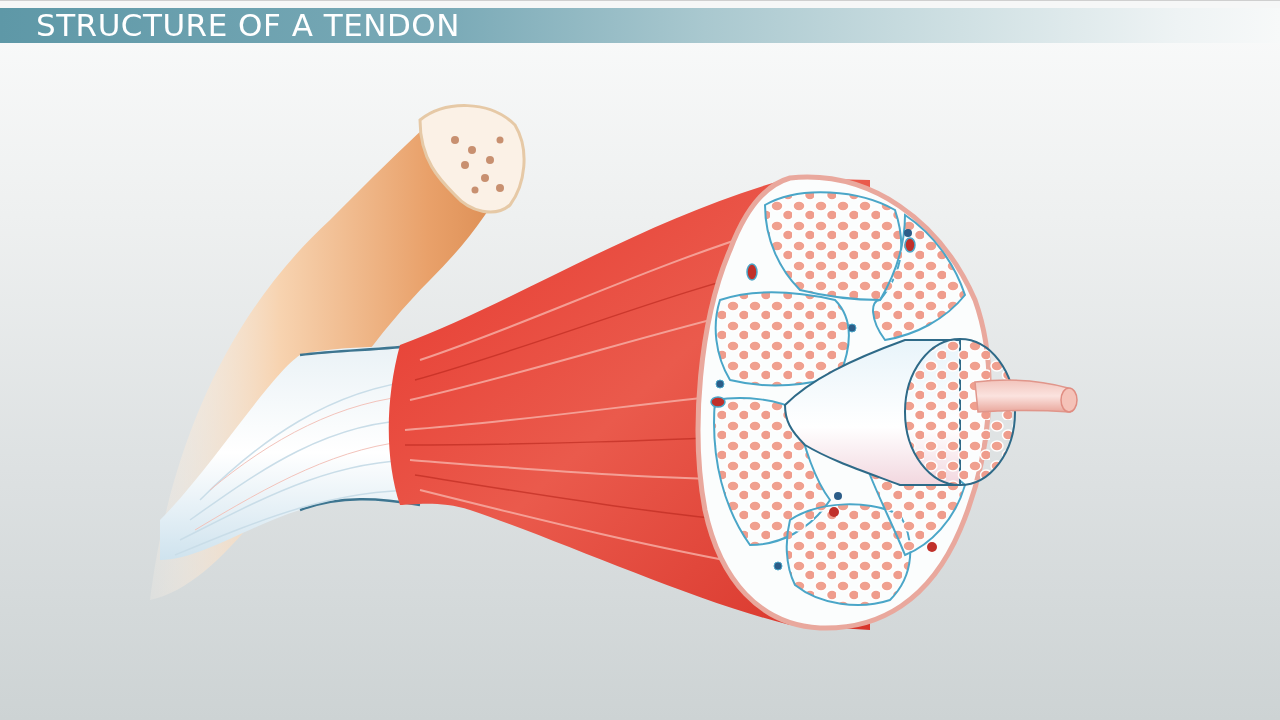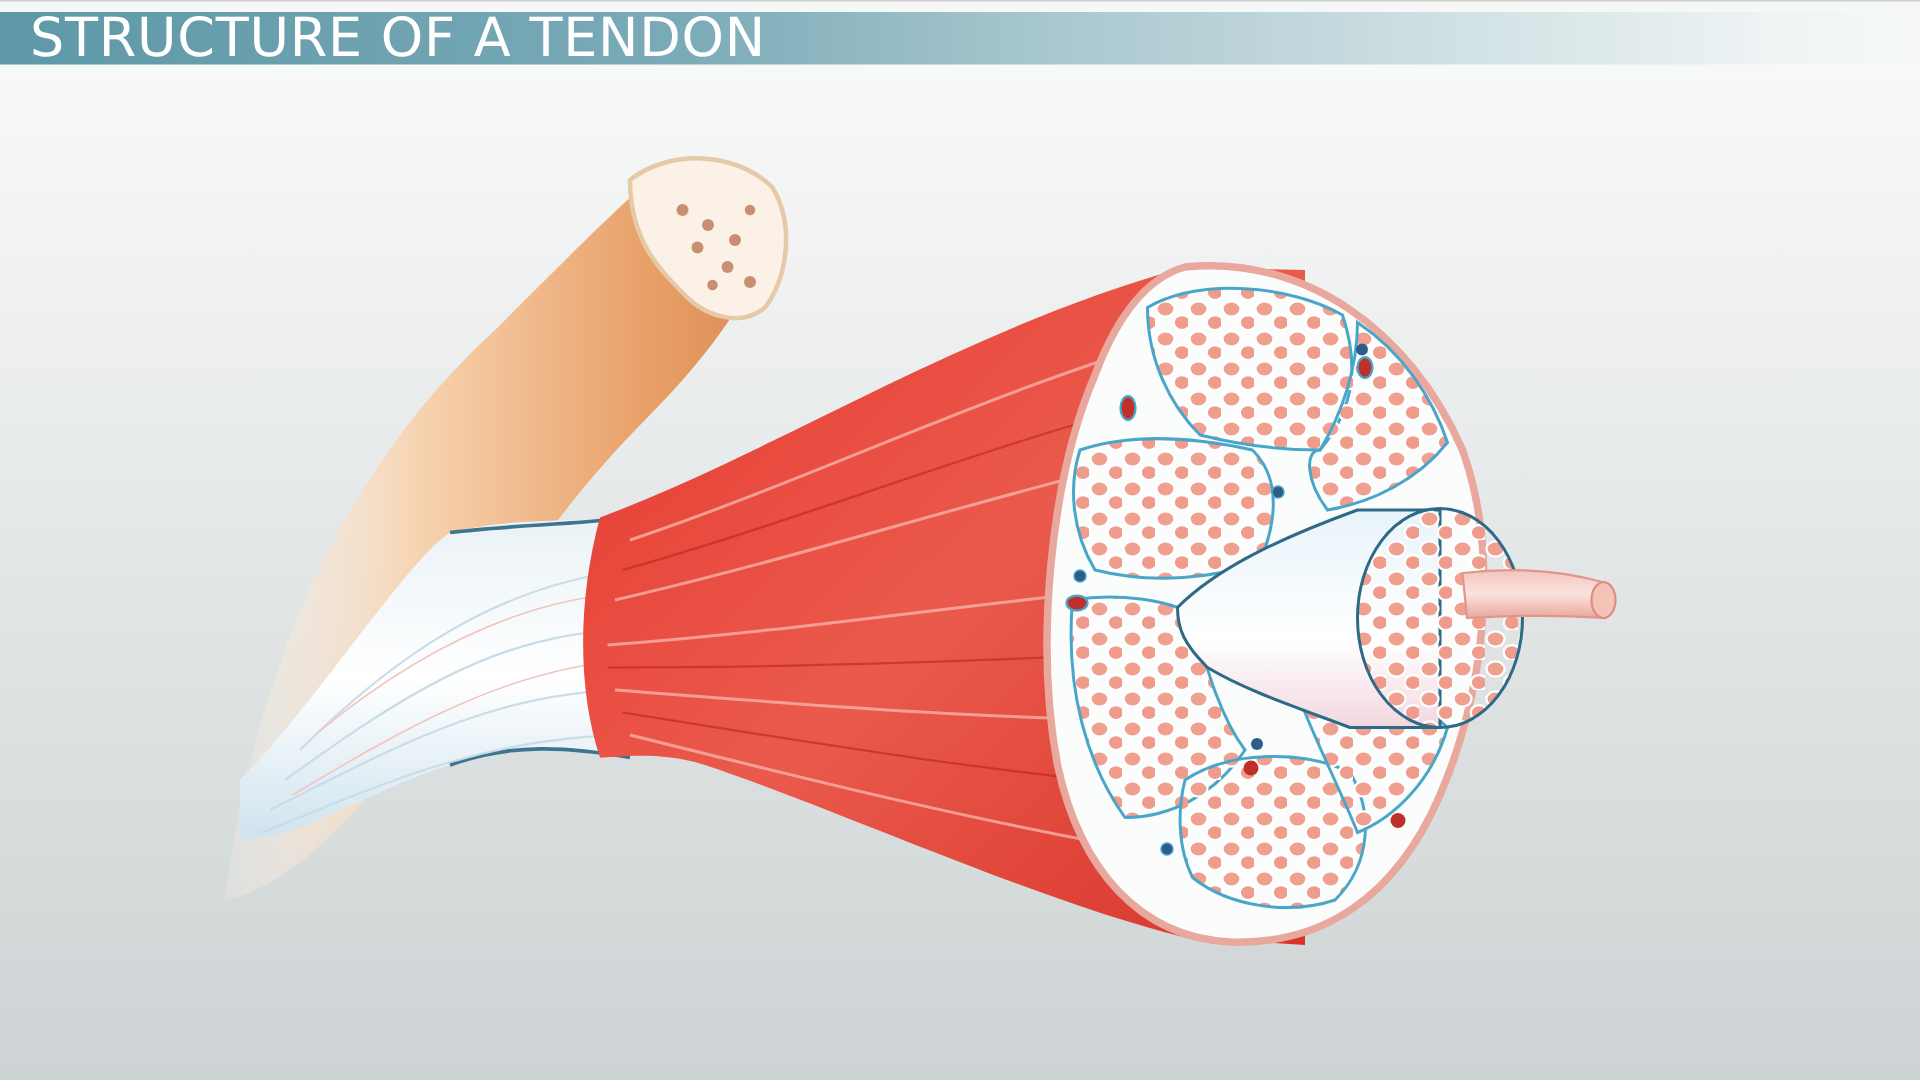--- a/index.html
+++ b/index.html
@@ -8,21 +8,21 @@
     background: linear-gradient(180deg, #fafbfb 0%, #eef0f0 30%, #dde1e2 65%, #cdd3d4 100%);
     font-family: "DejaVu Sans", sans-serif;
   }
   .top-strip { position: absolute; left: 0; top: 0; width: 1280px; height: 8px; background: #f6f7f7; border-top: 1px solid #cfcfcf; }
   .banner {
     position: absolute; left: 0; top: 8px; width: 1280px; height: 35px;
     background: linear-gradient(90deg, #5e98a7 0%, #7aaab7 35%, #a9c8cf 55%, #cfe0e3 75%, #eef3f4 92%, #f7f9f9 100%);
     display: flex; align-items: center;
   }
   .banner-title {
-    color: #ffffff; font-size: 36px; letter-spacing: 0.5px; margin-left: 20px;
+    color: #ffffff; font-size: 31px; letter-spacing: 0.5px; margin-left: 36px;
     font-family: "DejaVu Sans", sans-serif; font-weight: normal; line-height: 1;
   }
   .illustration { position: absolute; left: 0; top: 0; width: 1280px; height: 720px; }
 </style>
 </head>
 <body>
 
 <div class="top-strip"></div>
 
 <div class="banner">

